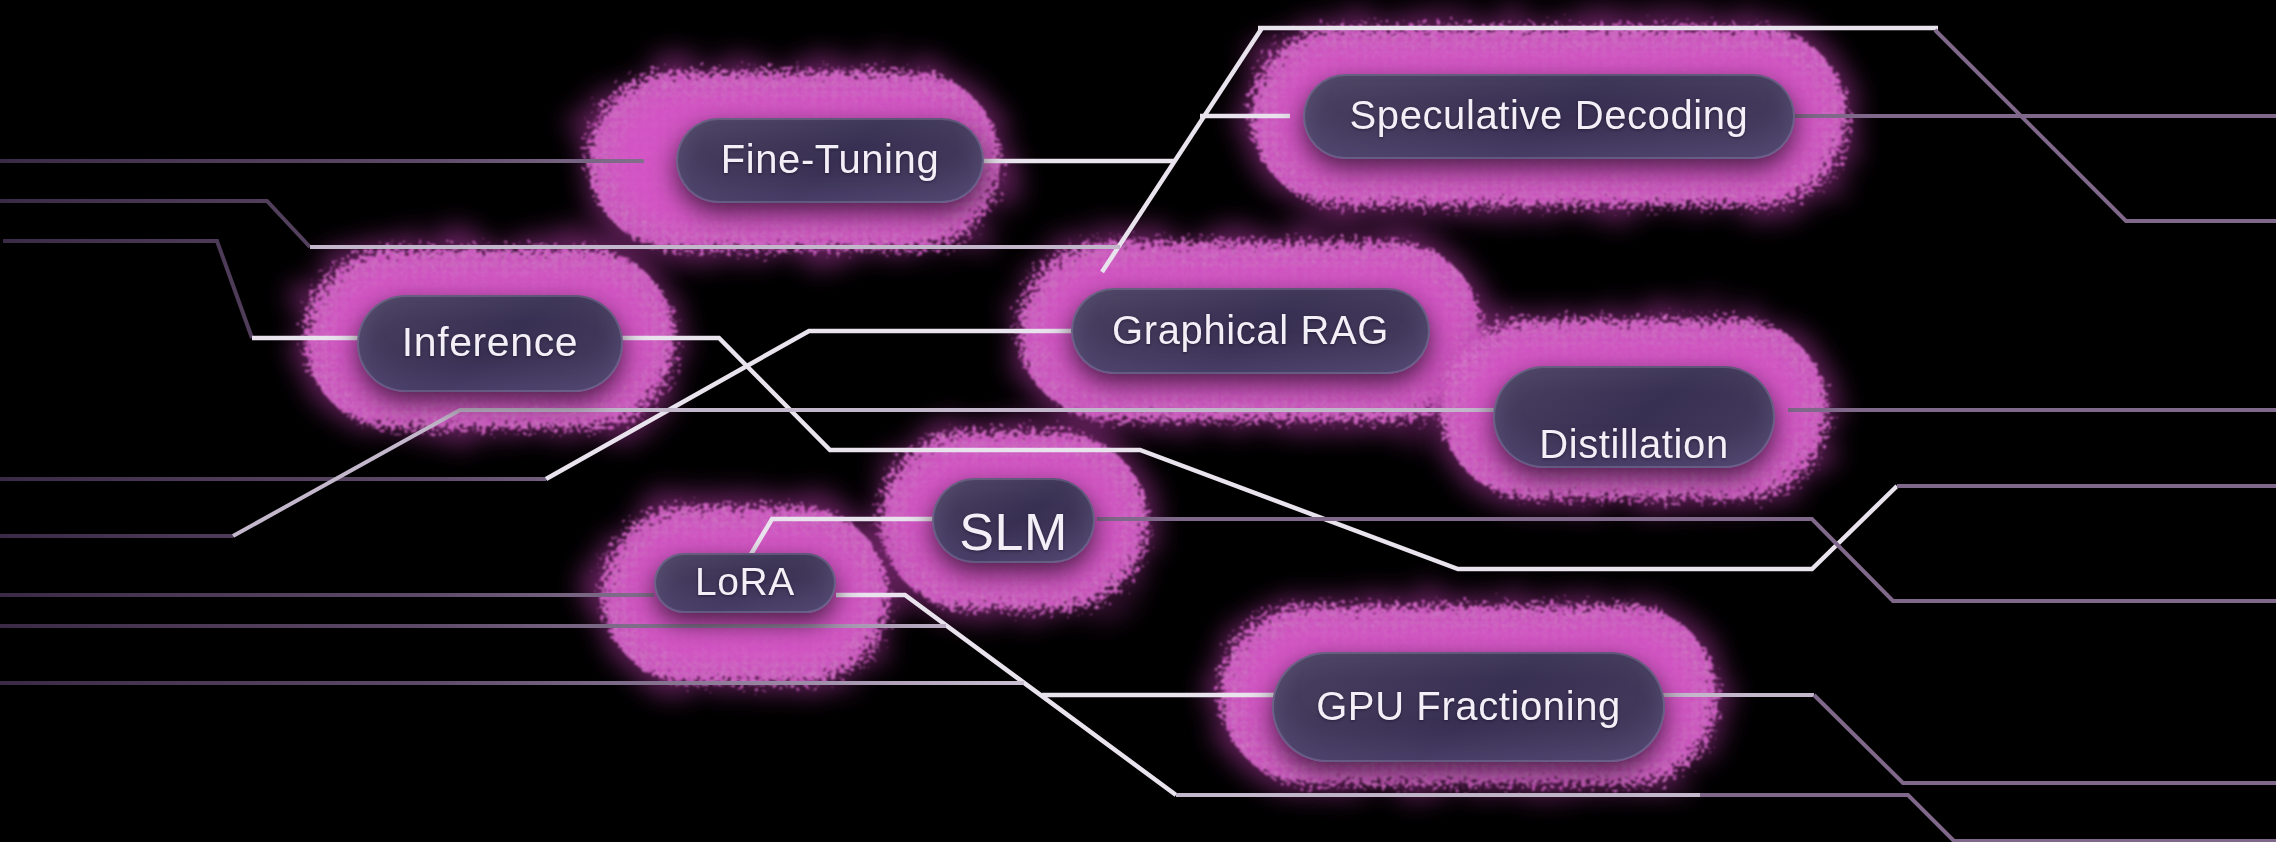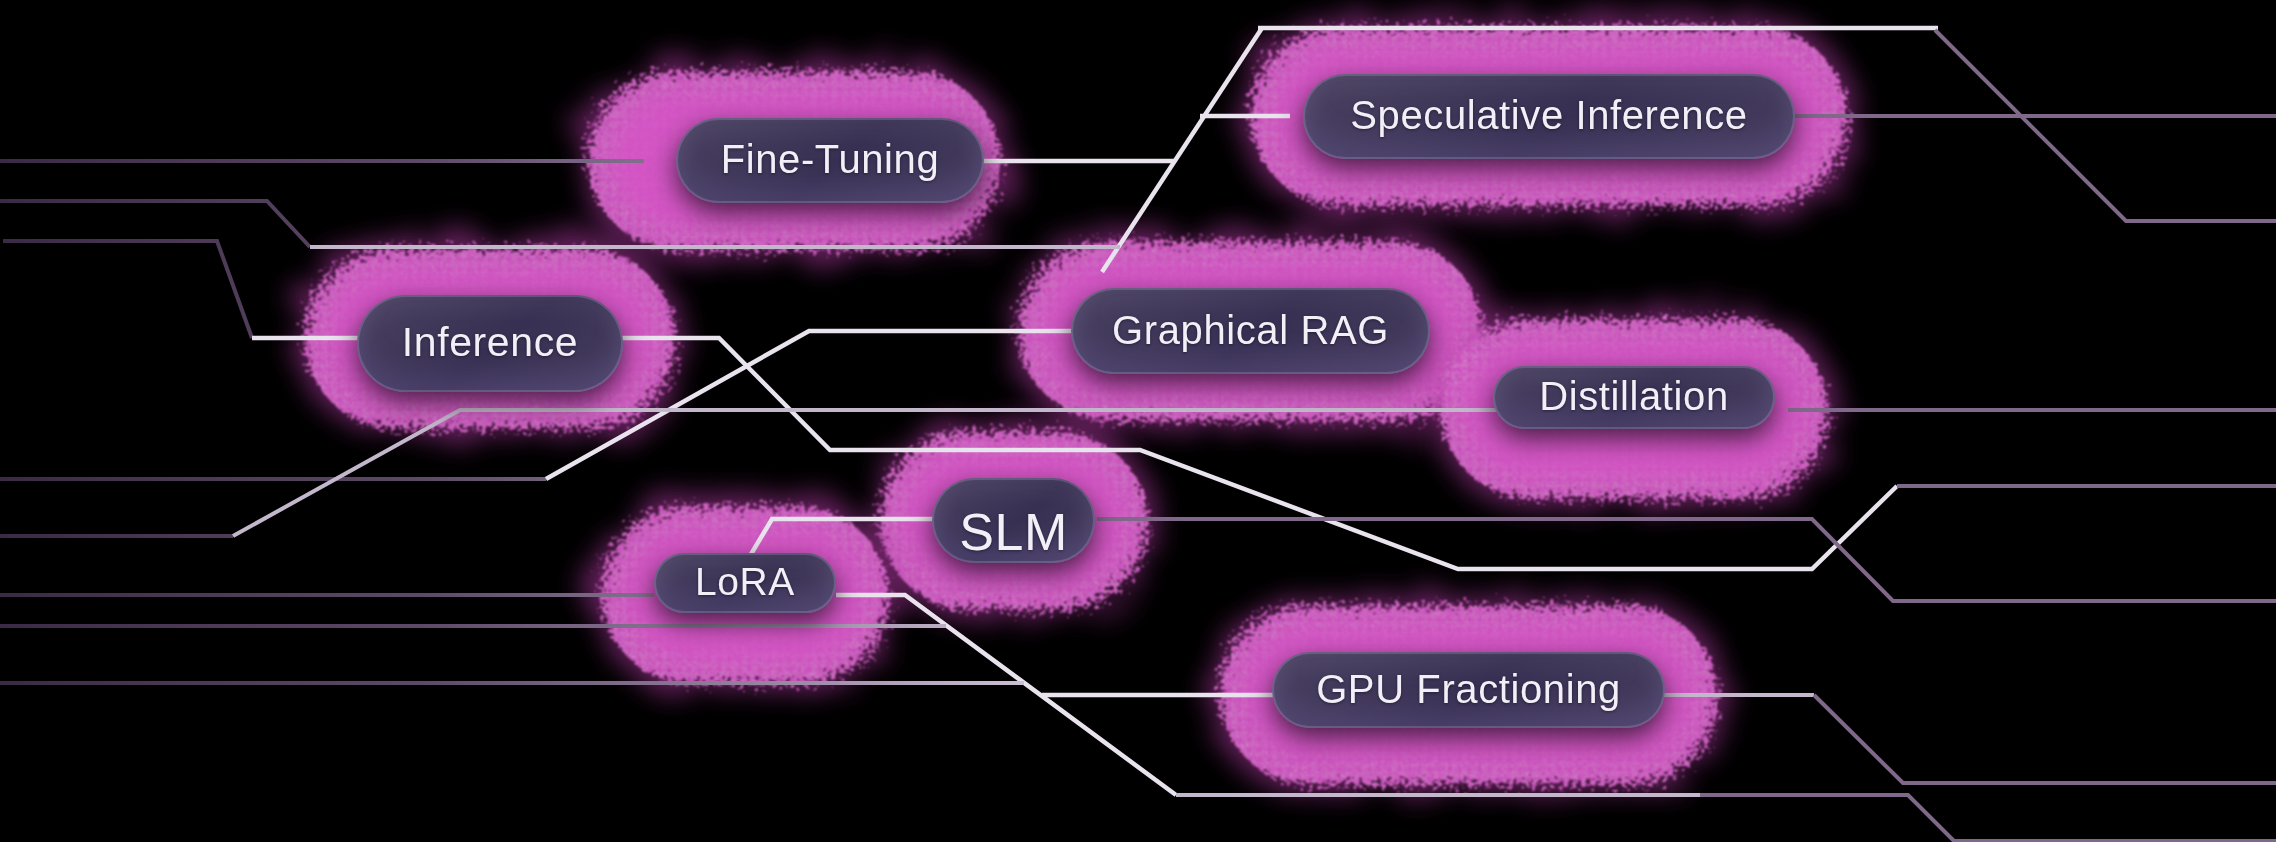--- a/index.html
+++ b/index.html
@@ -117,34 +117,34 @@
         <polyline points="0,626 946,626" stroke="url(#gradL)" stroke-width="4"></polyline>
         <polyline points="0,683 1024,683" stroke="url(#gradL)" stroke-width="4"></polyline>
       </g>
   </svg>
 
   <div id="nodes">
       <div class="node" style="left: 676px; top: 118px; width: 308px; height: 85px; font-size: 40px;">
         <span class="label">Fine-Tuning</span>
       </div>
       <div class="node" style="left: 1303px; top: 74px; width: 492px; height: 85px; font-size: 40px;">
-        <span class="label">Speculative Inference</span>
+        <span class="label">Speculative Decoding</span>
       </div>
       <div class="node" style="left: 357px; top: 295px; width: 266px; height: 97px; font-size: 41px;">
         <span class="label">Inference</span>
       </div>
       <div class="node" style="left: 1071px; top: 288px; width: 359px; height: 86px; font-size: 40px; align-items: center;">
         <span class="label">Graphical RAG</span>
       </div>
-      <div class="node" style="left: 1493px; top: 366px; width: 282px; height: 63px; font-size: 40px;">
+      <div class="node" style="left: 1493px; top: 366px; width: 282px; height: 102px; font-size: 40px; align-items: flex-end;">
         <span class="label">Distillation</span>
       </div>
       <div class="node" style="left: 932px; top: 478px; width: 163px; height: 85px; font-size: 52px; align-items: flex-end;">
         <span class="label">SLM</span>
       </div>
       <div class="node" style="left: 654px; top: 553px; width: 182px; height: 60px; font-size: 39px;">
         <span class="label">LoRA</span>
       </div>
-      <div class="node" style="left: 1272px; top: 652px; width: 393px; height: 76px; font-size: 40px;">
+      <div class="node" style="left: 1272px; top: 652px; width: 393px; height: 110px; font-size: 40px;">
         <span class="label">GPU Fractioning</span>
       </div>
     </div>
 </div>
 
 </body></html>

